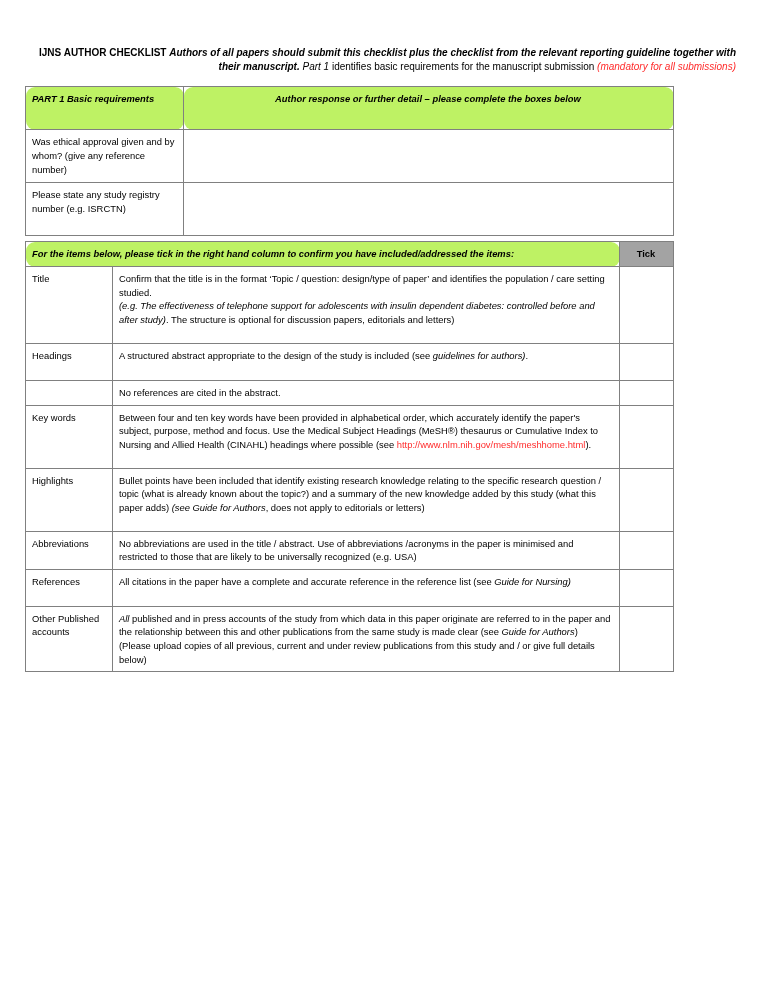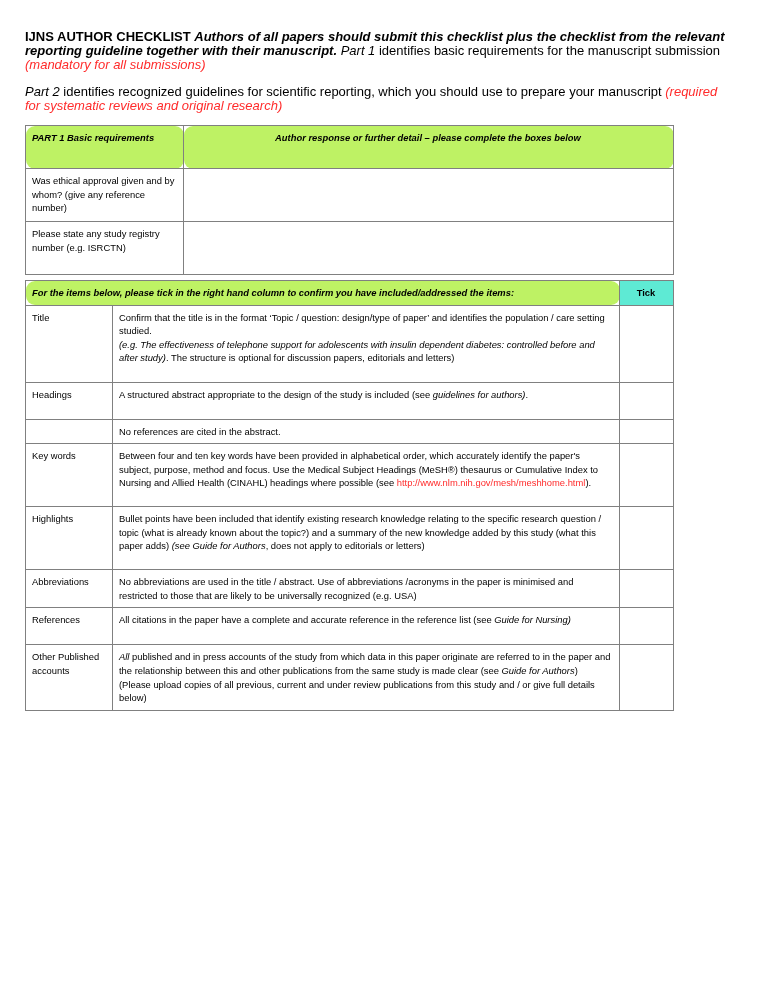--- a/index.html
+++ b/index.html
@@ -18,24 +18,25 @@
     position: relative;
     width: 768px;
     height: 994px;
     box-sizing: border-box;
     padding: 30px 24px 0 25px;
     background: #ffffff;
   }
 
   
   .intro {
-    font-size: 13px;
+    font-size: 10px;
     line-height: 14.2px;
     width: 711px;
-    margin: 0 0 0 0;
+    margin: 16px 0 0 0;
+    text-align: right;
   }
   .intro p {
     margin: 0 0 12px 0;
   }
   .b { font-weight: bold; }
   .bi { font-weight: bold; font-style: italic; }
   .i { font-style: italic; }
   .red-i {
     color: #FF2B2B;
     font-style: italic;
@@ -55,21 +56,21 @@
     padding: 5px 7px 5px 6px;
   }
   .hdr-cell {
     background: #bef264;
     font-weight: bold;
     font-style: italic;
     border-radius: 9px;
   }
   .hdr-center { text-align: center; }
   .hdr-tick {
-    background: #5eead4;
+    background: #a3a3a3;
     font-weight: bold;
     font-style: normal;
     text-align: center;
     margin-top: 9px;
   }
 
   
   .t1 col.c1 { width: 158px; }
   .t1 col.c2 { width: 490px; }
 
@@ -101,23 +102,20 @@
   .cell-label { white-space: normal; }
 </style>
 </head>
 <body>
 
 <div class="page">
 
   <div class="intro">
     <p>
       <span class="b">IJNS AUTHOR CHECKLIST</span><span> </span><span class="bi">Authors of all papers should submit this checklist plus the checklist from the relevant reporting guideline together with their manuscript.</span><span> </span><span class="i">Part 1</span><span> identifies basic requirements for the manuscript submission </span><span class="red-i">(mandatory for all submissions)</span>
-    </p>
-    <p>
-      <span class="i">Part 2</span><span> identifies recognized guidelines for scientific reporting, which you should use to prepare your manuscript </span><span class="red-i">(required for systematic reviews and original research)</span>
     </p>
   </div>
 
   <table class="doc-table t1">
     <colgroup>
         <col class="c1">
         <col class="c2">
       </colgroup>
     <tbody>
       <tr class="r-head">

